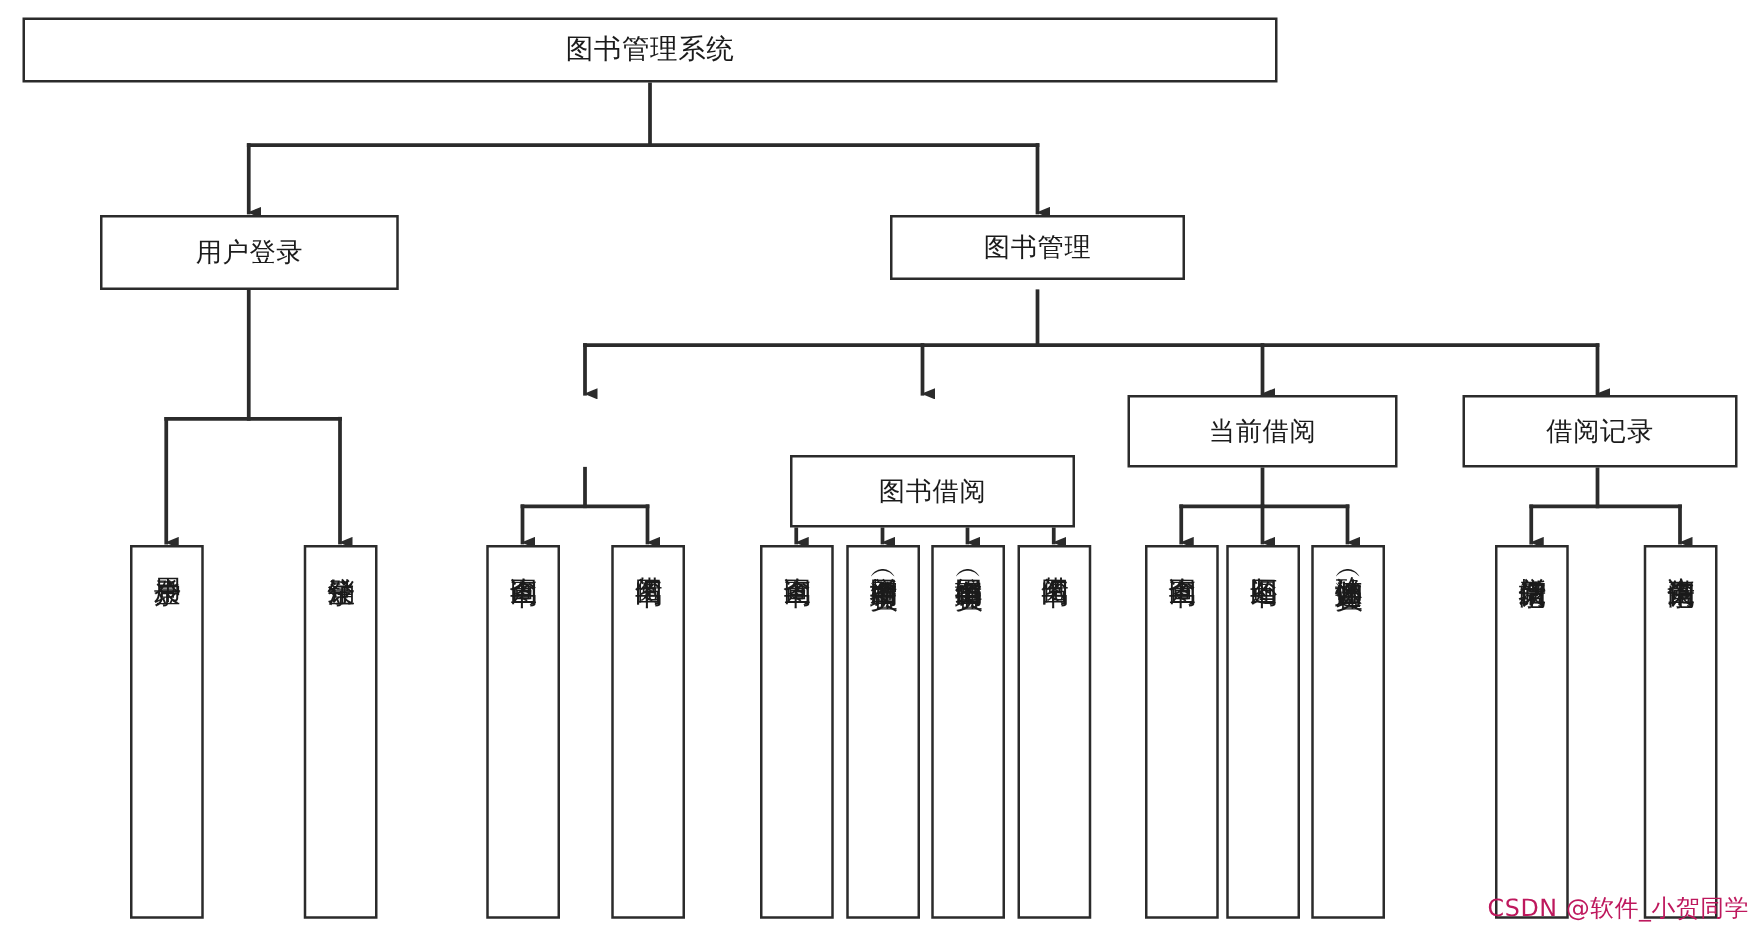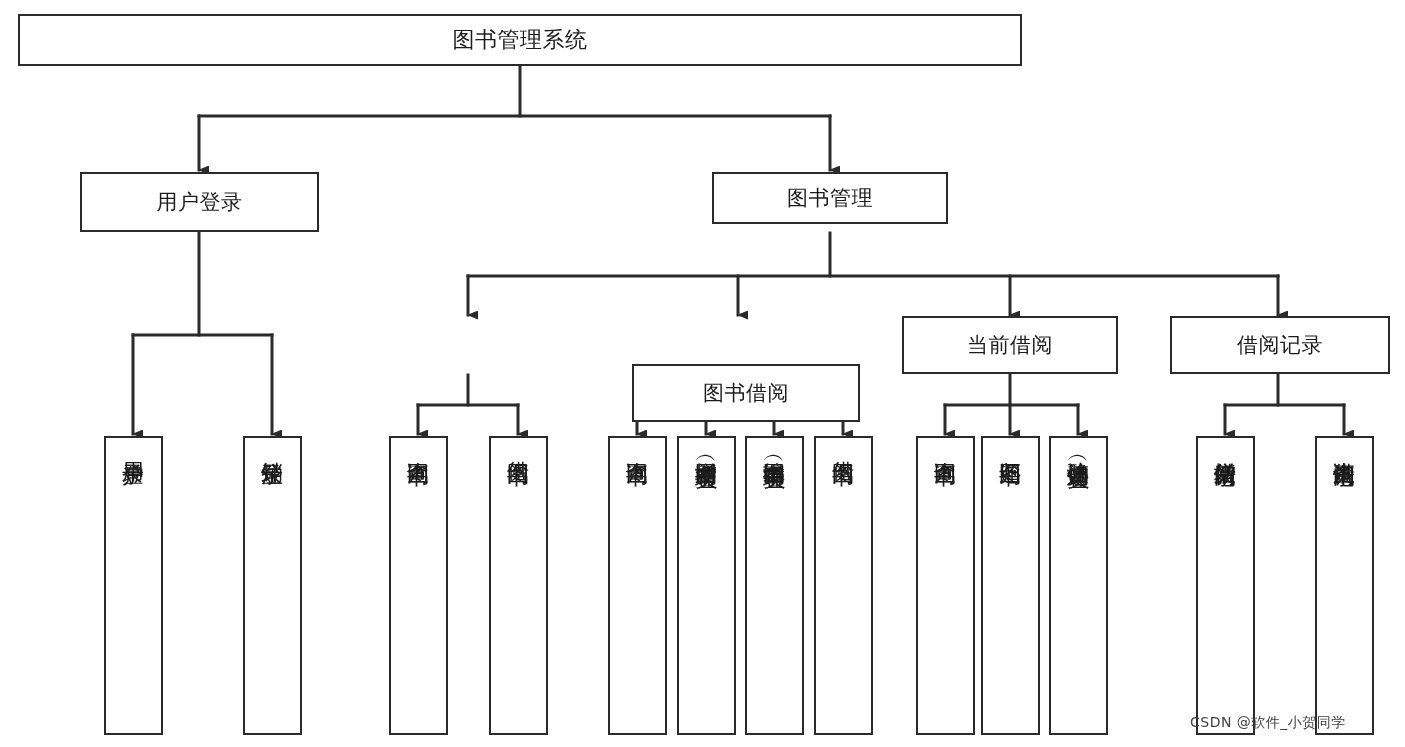--- a/index.html
+++ b/index.html
@@ -63,22 +63,22 @@
     font-size: 22px;
     line-height: 1.05;
     letter-spacing: 1px;
     white-space: nowrap;
     max-height: 100%;
   }
   #watermark {
     position: absolute;
     left: 1190px;
     top: 714px;
-    font-size: 14px;
-    color: #404040;
+    font-size: 19px;
+    color: #be185d;
     white-space: nowrap;
     letter-spacing: 0.5px;
     font-family: "DejaVu Sans", "Liberation Sans", sans-serif;
   }
 </style>
 </head>
 <body>
 
 <div id="diagram-root">
 

